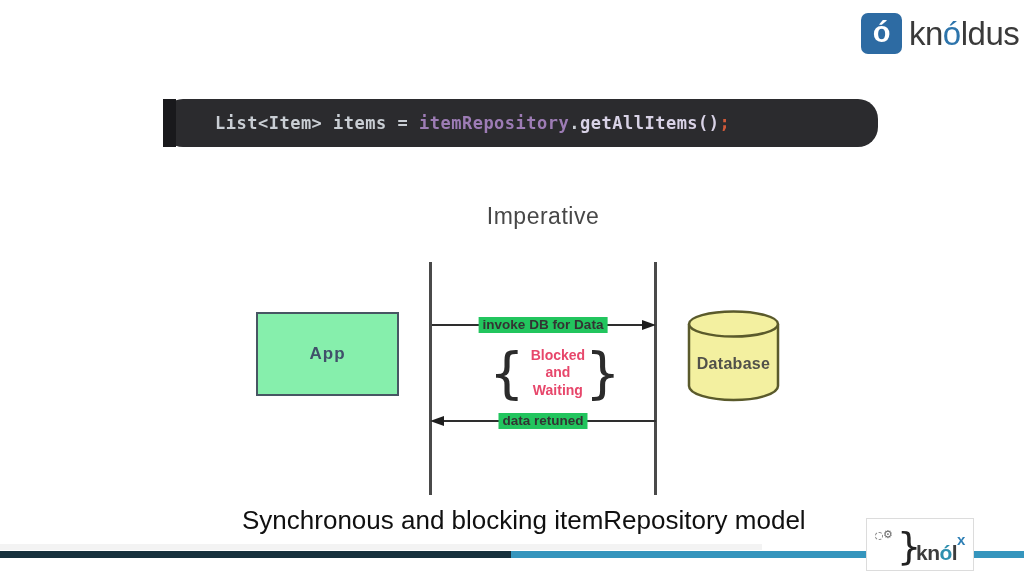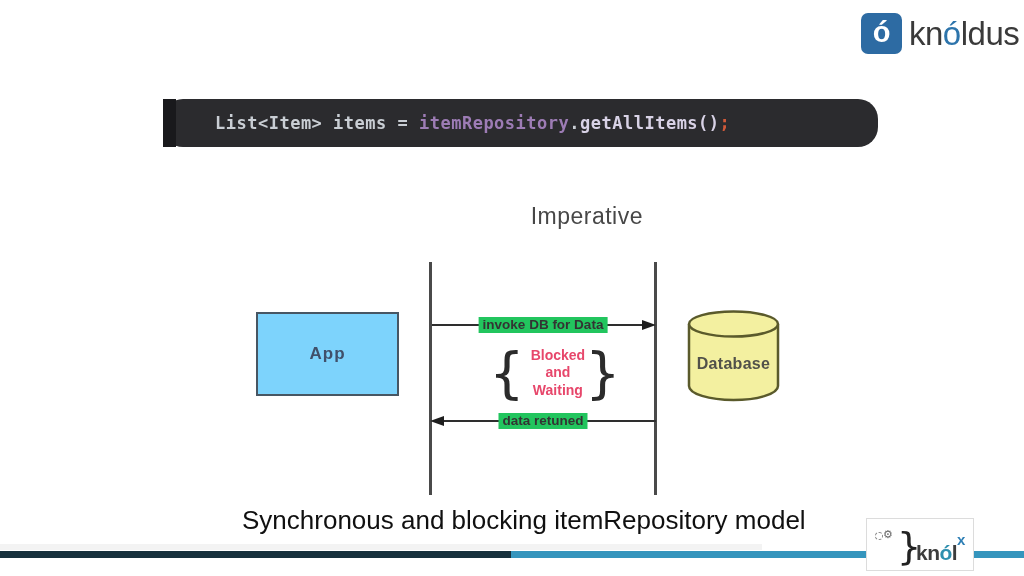--- a/index.html
+++ b/index.html
@@ -36,31 +36,31 @@
   .tok-plain  { color:#c9ced4; }
   .tok-field  { color:#9d7cb5; }
   .tok-method { color:#d8d2e6; }
   .tok-semi   { color:#d05a3a; }
 
   
   .dheading {
     position:absolute; left:443px; top:203px; width:200px; text-align:center;
     font-size:23px; color:#474747; line-height:1.18; letter-spacing:0.5px;
   }
-  .dheading span { display:block;text-align:right; }
+  .dheading span { display:block; }
 
   
   .lifeline { position:absolute; width:3px; background:#4a4a4a; top:262px; height:233px; }
   .lifeline.left  { left:429px; }
   .lifeline.right { left:654px; }
 
   
   .appbox {
     position:absolute; left:256px; top:312px; width:143px; height:84px;
-    background:#7dd3fc; border:2px solid#475663;
+    background:#86efac; border:2px solid#475663;
     display:flex; align-items:center; justify-content:center;
   }
   .appbox .lbl { font-size:17px; font-weight:bold; color:#40506a; letter-spacing:1px; }
 
   
   .aline { position:absolute; height:2px; background:#2e2e2e; }
   .aline.invoke { left:432px; top:324px; width:211px; }
   .aline.retuned { left:444px; top:420px; width:212px; }
   .ahead { position:absolute; width:0; height:0; border-top:5px solid transparent; border-bottom:5px solid transparent; }
   .ahead.right { left:642px; top:320px; border-left:14px solid #1e1e1e; }

